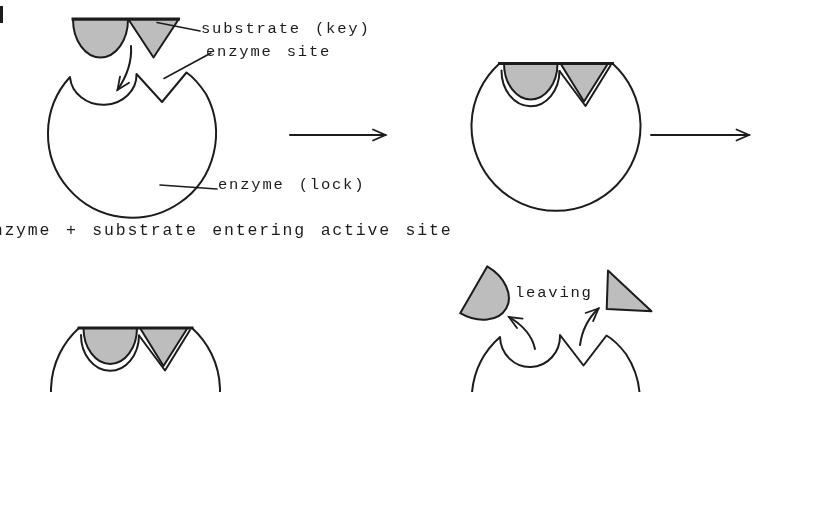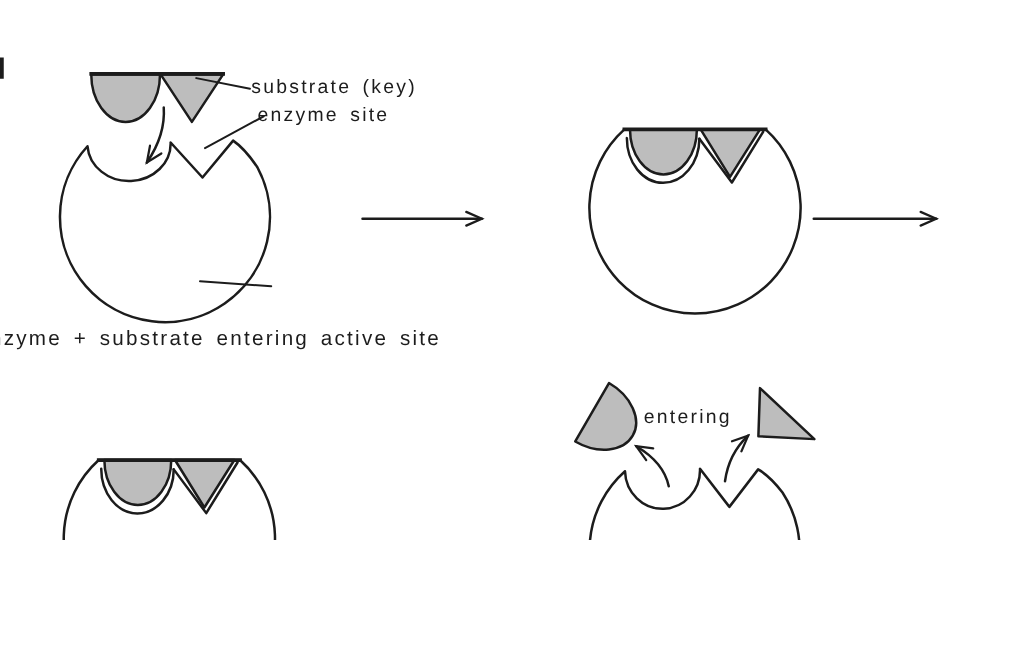--- a/index.html
+++ b/index.html
@@ -1,17 +1,17 @@
 <!DOCTYPE html>
 <html style="--line: #1c1c1c; --substrate-fill: #bdbdbd; --bg: #ffffff;"><head>
 <meta charset="utf-8">
 <style>
   html,body{margin:0;padding:0;background:#fff;}
   #page{position:relative;width:828px;height:392px;overflow:hidden;
-        background:var(--bg,#fff);font-family:Liberation Sans, sans-serif;margin-top:40px;}
+        background:var(--bg,#fff);font-family:Liberation Mono, monospace;}
   svg{position:absolute;left:0;top:0;}
   .ln{stroke:var(--line,#1c1c1c);fill:none;stroke-width:2;stroke-linecap:round;stroke-linejoin:round;}
   .thick{stroke-width:3;stroke-linecap:butt;}
   .thin{stroke-width:1.6;}
   .enz{fill:#ffffff;stroke:var(--line,#1c1c1c);stroke-width:2;stroke-linejoin:round;}
   .sub{fill:var(--substrate-fill,#bdbdbd);stroke:var(--line,#1c1c1c);stroke-width:2;stroke-linejoin:round;}
   .artifact{fill:var(--line,#1c1c1c);}
   .lbl{position:absolute;color:var(--line,#1c1c1c);letter-spacing:1.8px;word-spacing:3px;
        white-space:pre;line-height:1.1;}
   .small{font-size:15.5px;}
@@ -70,17 +70,18 @@
       <path class="enz" d="M 500 337 A 84 84 0 1 0 626 354 Q 616 341 606.5 335.5 L 583.5 365.5 L 560 335 A 30 31 0 0 1 500 337 Z"></path>
       <path class="sub" transform="rotate(-60 473.7 289.8)" d="M 446.7 289.8 L 500.7 289.8 A 27 37.5 0 0 1 446.7 289.8 Z"></path>
       <path class="sub" d="M 608 270.5 L 651.5 311.3 L 606.7 309 Z"></path>
       <path class="ln" marker-end="url(#ah)" d="M 535 349 Q 531 330 509 317"></path>
       <path class="ln" marker-end="url(#ah)" d="M 580 345 Q 583 323 598.5 308.5"></path>
     </g>
   </svg>
 
   <div class="lbl small" style="left:201px;top:21px;">substrate (key)</div>
   <div class="lbl small" style="left:206px;top:44px;">enzyme site</div>
-  <div class="lbl small" style="left:515px;top:285px;">entering</div>
+  <div class="lbl small" style="left:218px;top:177px;">enzyme (lock)</div>
+  <div class="lbl small" style="left:515px;top:285px;">leaving</div>
 
   <div class="lbl cap" style="left:-19px;top:222px;">enzyme + substrate entering active site</div>
 
 </div>
 
 </body></html>

